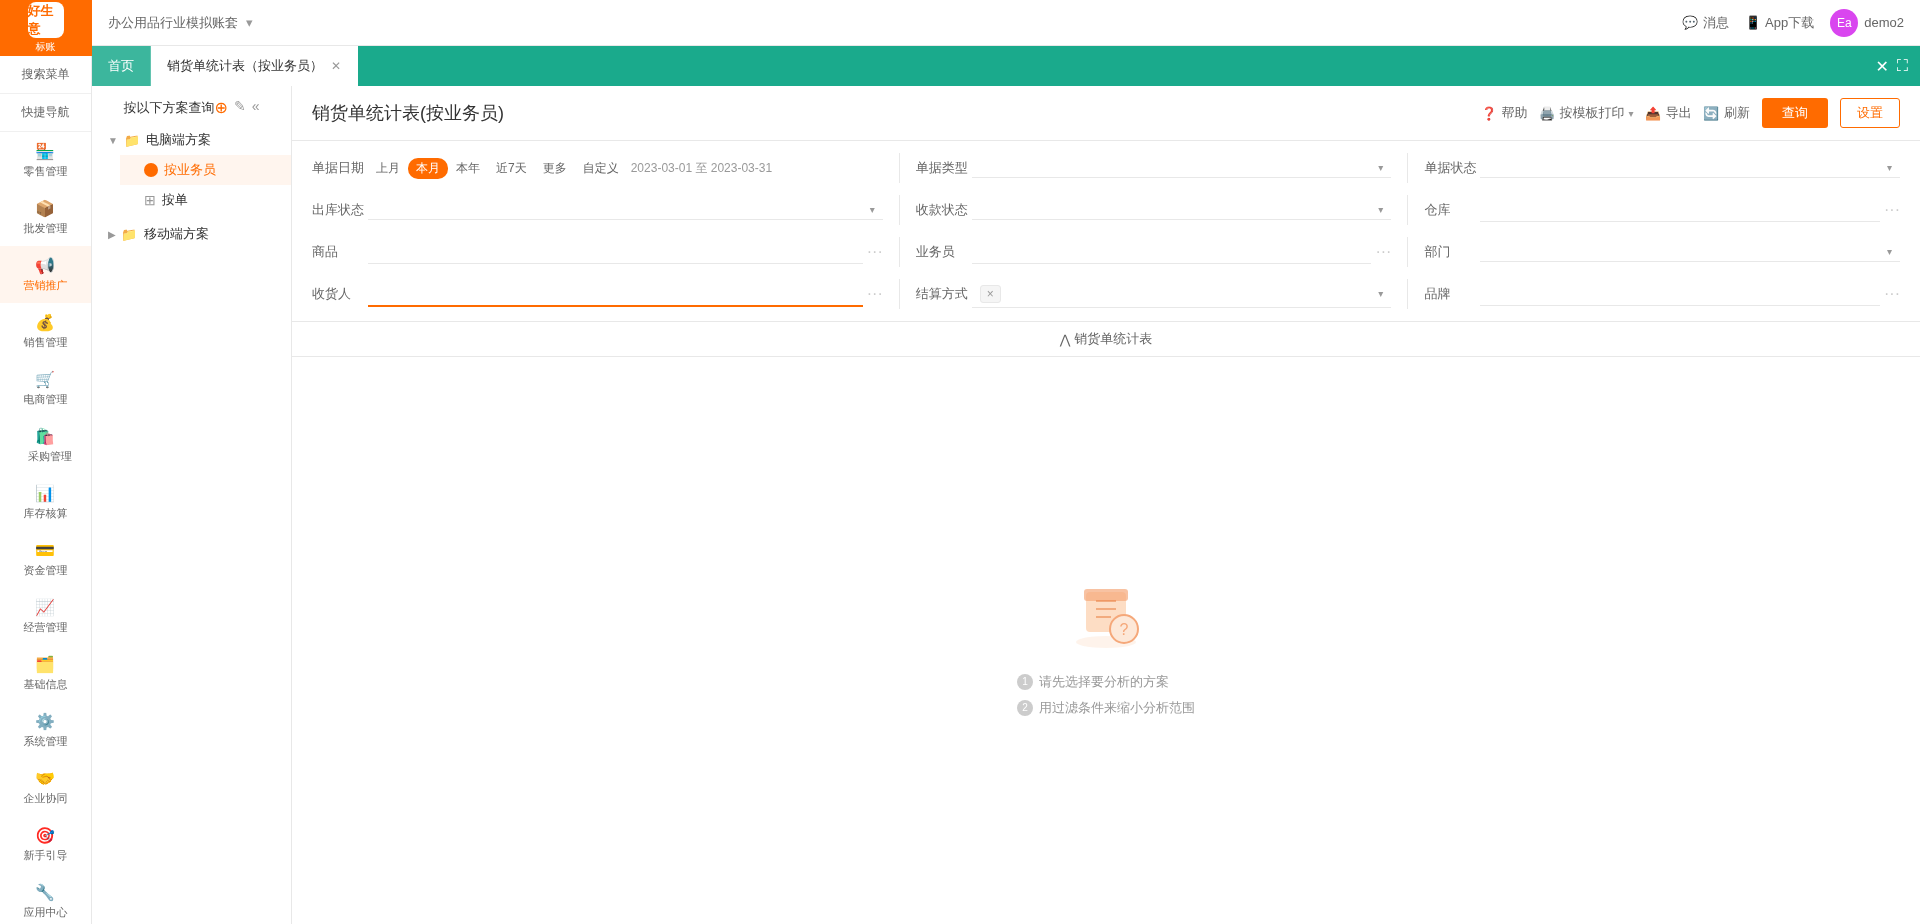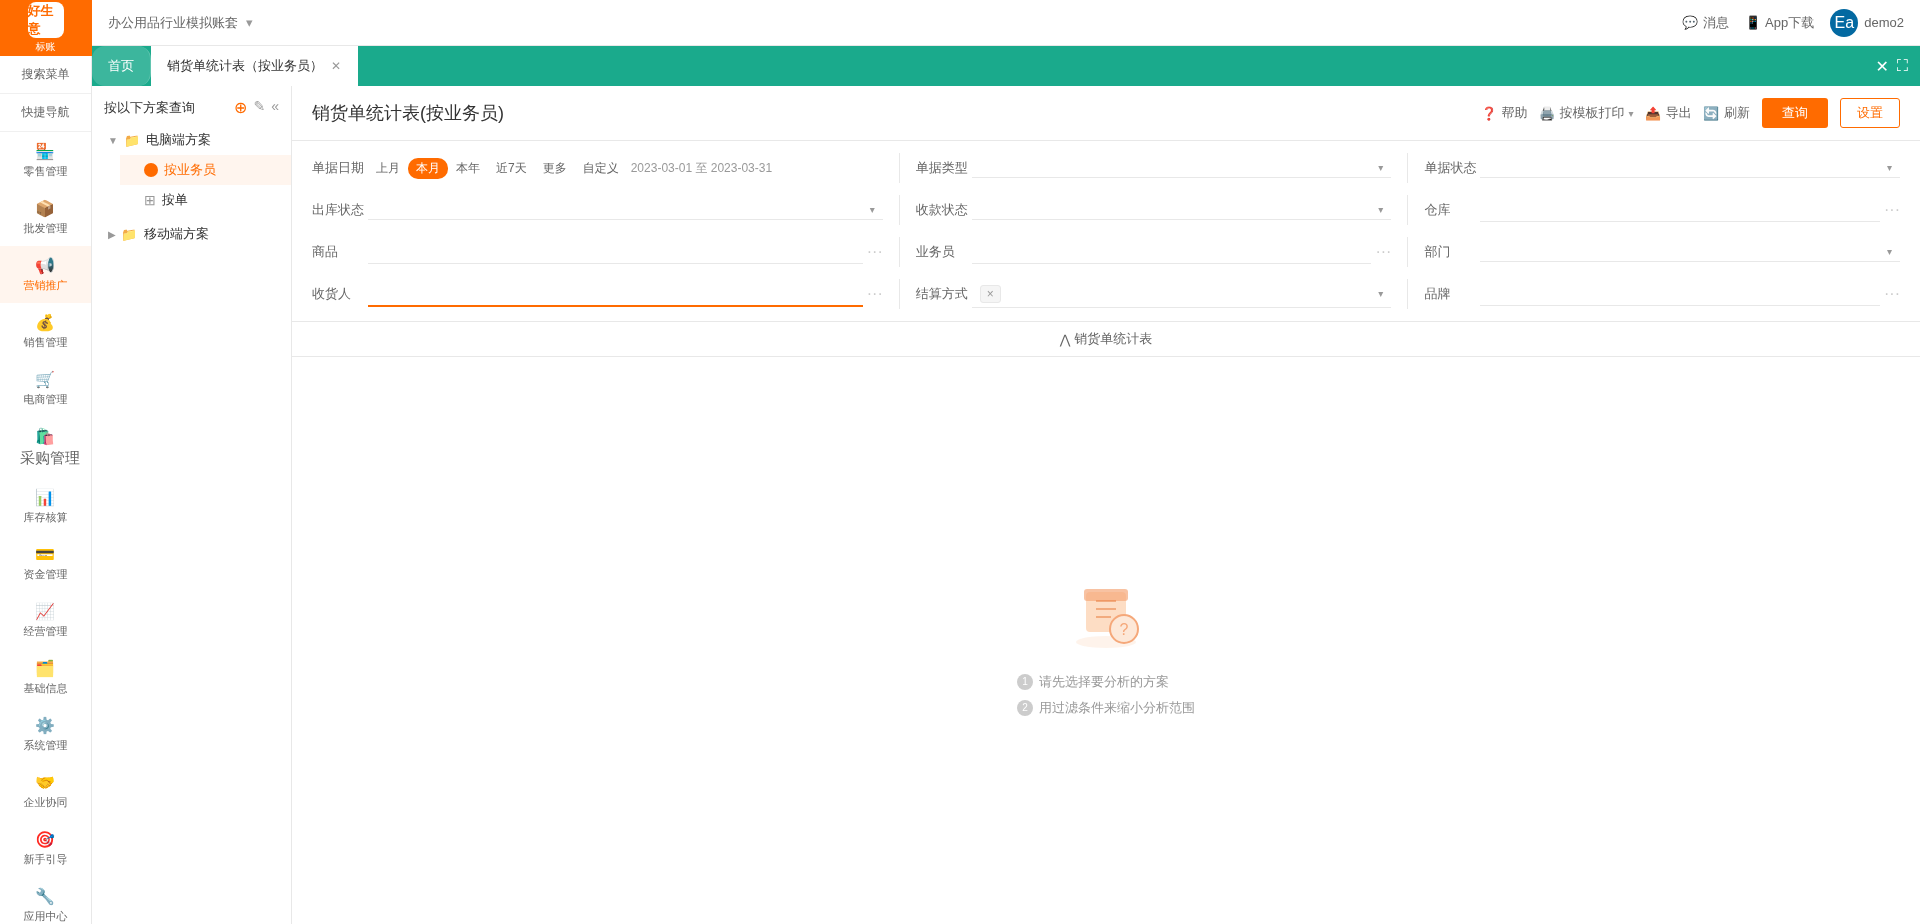--- a/index.html
+++ b/index.html
@@ -22,36 +22,36 @@
 
     
     .main { flex: 1; display: flex; flex-direction: column; overflow: hidden; }
 
     
     .top-header { height: 46px; background: #fff; border-bottom: 1px solid #e8e8e8; display: flex; align-items: center; padding: 0 16px; justify-content: space-between; }
     .top-header-left { display: flex; align-items: center; gap: 8px; color: #666; font-size: 13px; }
     .top-header-left span { cursor: pointer; }
     .top-header-right { display: flex; align-items: center; gap: 16px; }
     .top-header-right .header-btn { display: flex; align-items: center; gap: 4px; color: #666; cursor: pointer; font-size: 13px; }
-    .user-avatar { width: 28px; height: 28px; border-radius: 50%; background: #0369a1; display: flex; align-items: center; justify-content: center; color: #fff; font-size: 16px; overflow: hidden; }
+    .user-avatar { width: 28px; height: 28px; border-radius: 50%; background: #d946ef; display: flex; align-items: center; justify-content: center; color: #fff; font-size: 12px; overflow: hidden; }
 
     
     .tab-bar { height: 40px; background: #1aaa8c; display: flex; align-items: center; padding: 0 0; }
     .tab-item { height: 40px; display: flex; align-items: center; padding: 0 16px; color: #fff; font-size: 13px; cursor: pointer; border-right: 1px solid rgba(255,255,255,0.2); }
-    .tab-item.home { background: rgba(255,255,255,0.15); border-radius: 13px; }
+    .tab-item.home { background: rgba(255,255,255,0.15); }
     .tab-item.active { background: #fff; color: #333; }
     .tab-item .tab-close { margin-left: 8px; font-size: 12px; color: #999; }
     .tab-expand { margin-left: auto; color: #fff; padding: 0 12px; cursor: pointer; font-size: 16px; }
 
     
     .content { flex: 1; display: flex; overflow: hidden; background: #f5f5f5; }
 
     
     .left-panel { width: 200px; background: #fff; border-right: 1px solid #e8e8e8; padding: 12px 0; overflow-y: auto; }
-    .left-panel-header { display: flex; align-items: center; justify-content: space-between; padding: 0 12px 8px; font-size: 13px; color: #333; font-weight: 500; }
+    .left-panel-header { display: flex; align-items: center; justify-content: center; padding: 0 12px 8px; font-size: 13px; color: #333; font-weight: 500; }
     .left-panel-header .header-actions { display: flex; gap: 6px; }
     .left-panel-header .header-actions span { cursor: pointer; color: #999; font-size: 14px; }
     .tree-item { padding: 6px 12px 6px 16px; cursor: pointer; color: #333; font-size: 13px; display: flex; align-items: center; gap: 6px; }
     .tree-item.active { color: #ff6b00; }
     .tree-child { padding-left: 28px; }
     .tree-child .tree-item { padding-left: 8px; }
     .tree-child .tree-item.active { background: #fff5ee; }
 
     
     .right-panel { flex: 1; display: flex; flex-direction: column; overflow: hidden; }
@@ -132,21 +132,21 @@
     <div class="sidebar-nav-item">
       <span class="nav-icon">💰</span>
       <span style="font-size:11px;">销售管理</span>
     </div>
     <div class="sidebar-nav-item">
       <span class="nav-icon">🛒</span>
       <span style="font-size:11px;">电商管理</span>
     </div>
     <div class="sidebar-nav-item">
       <span class="nav-icon">🛍️</span>
-      <span style="font-size:15px;margin-left:9px;">采购管理</span>
+      <span style="font-size:11px;margin-left:9px;">采购管理</span>
     </div>
     <div class="sidebar-nav-item">
       <span class="nav-icon">📊</span>
       <span style="font-size:11px;">库存核算</span>
     </div>
     <div class="sidebar-nav-item">
       <span class="nav-icon">💳</span>
       <span style="font-size:11px;">资金管理</span>
     </div>
     <div class="sidebar-nav-item">

